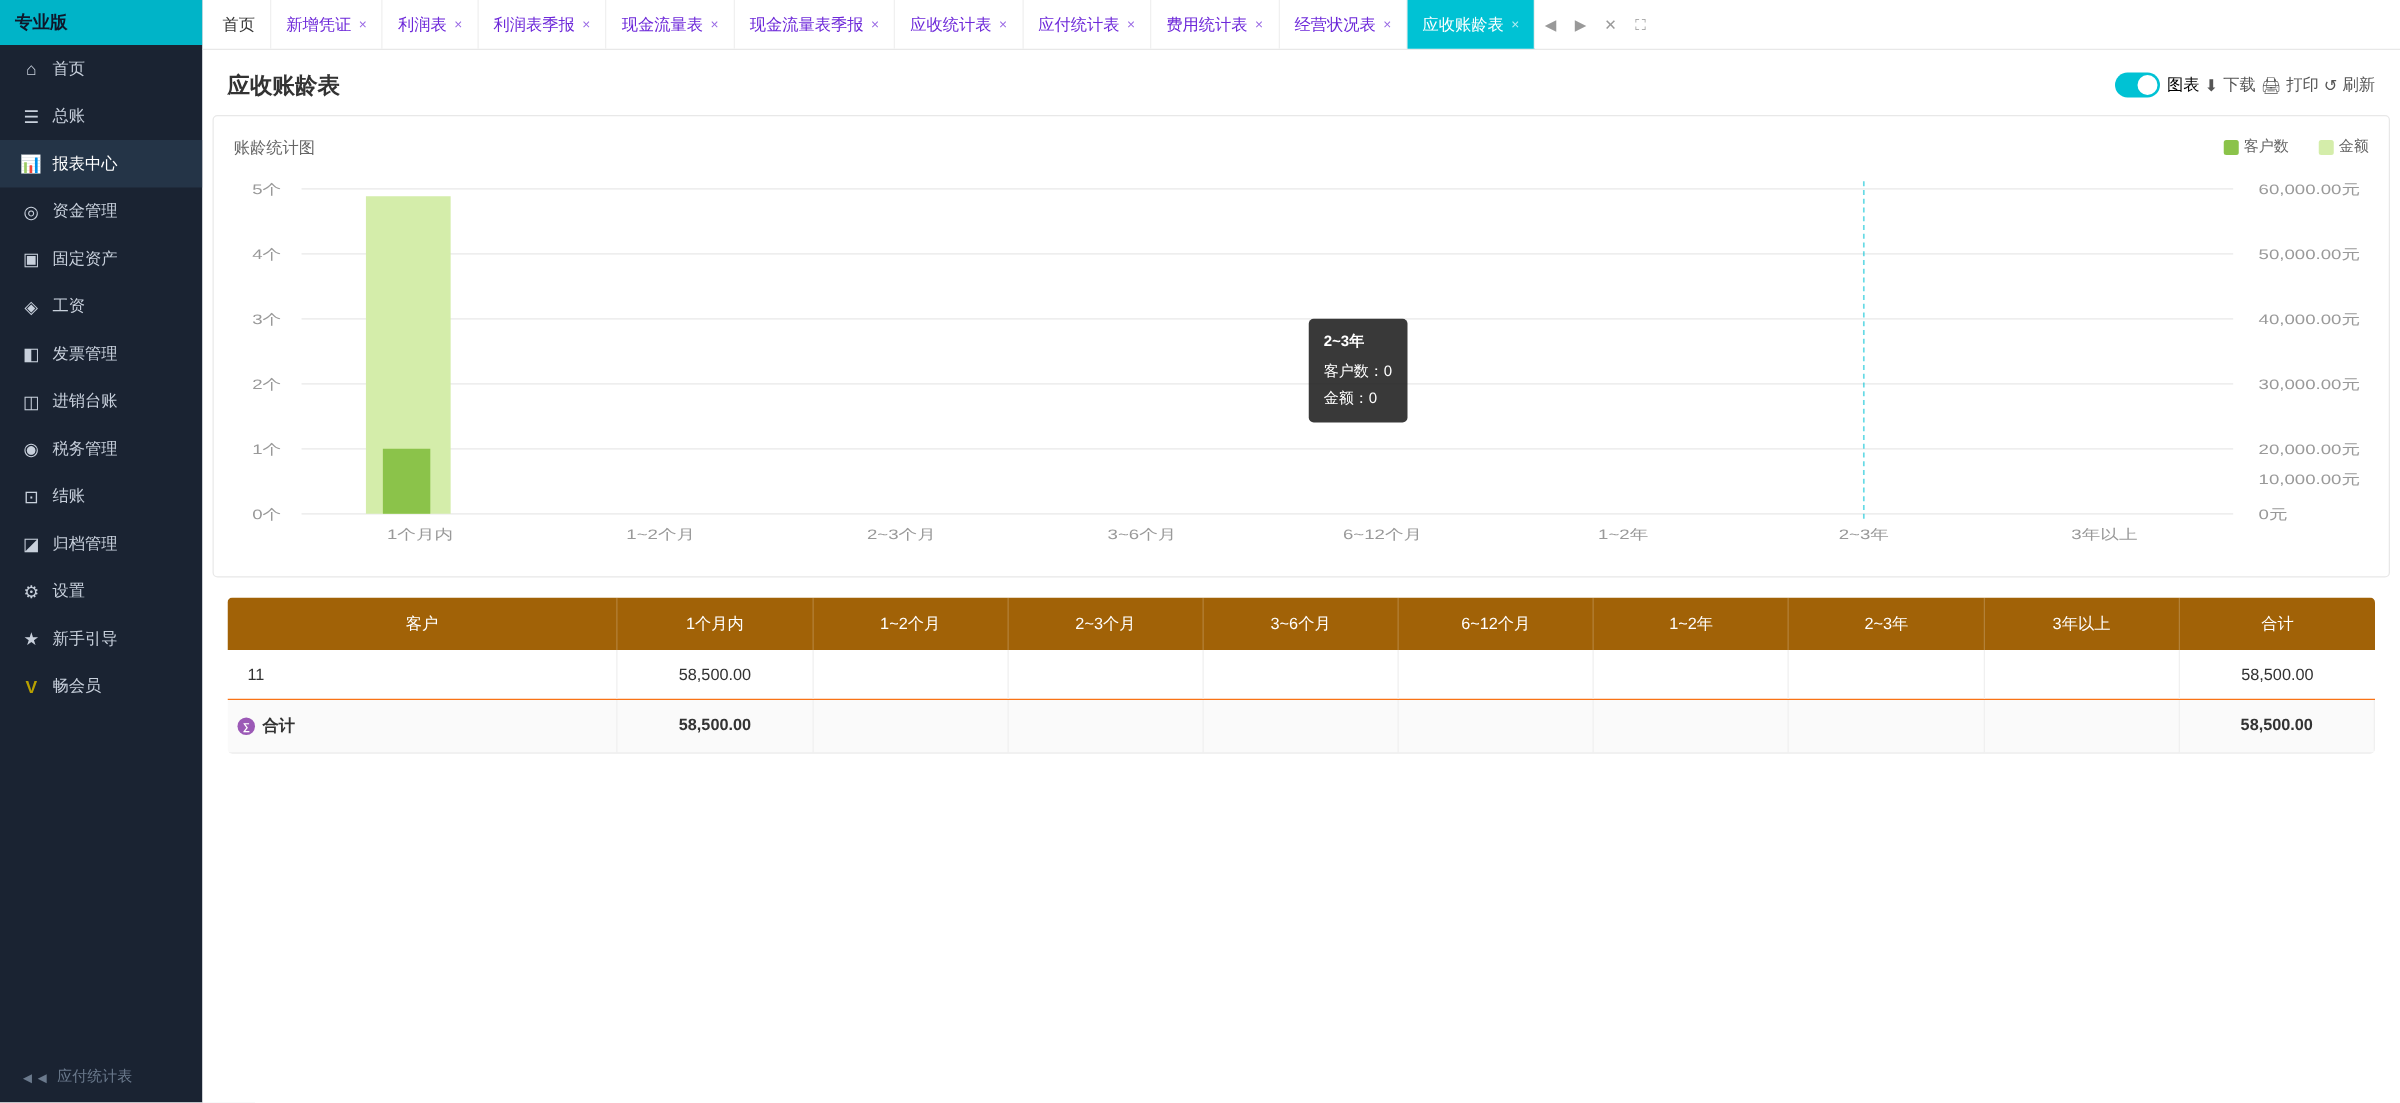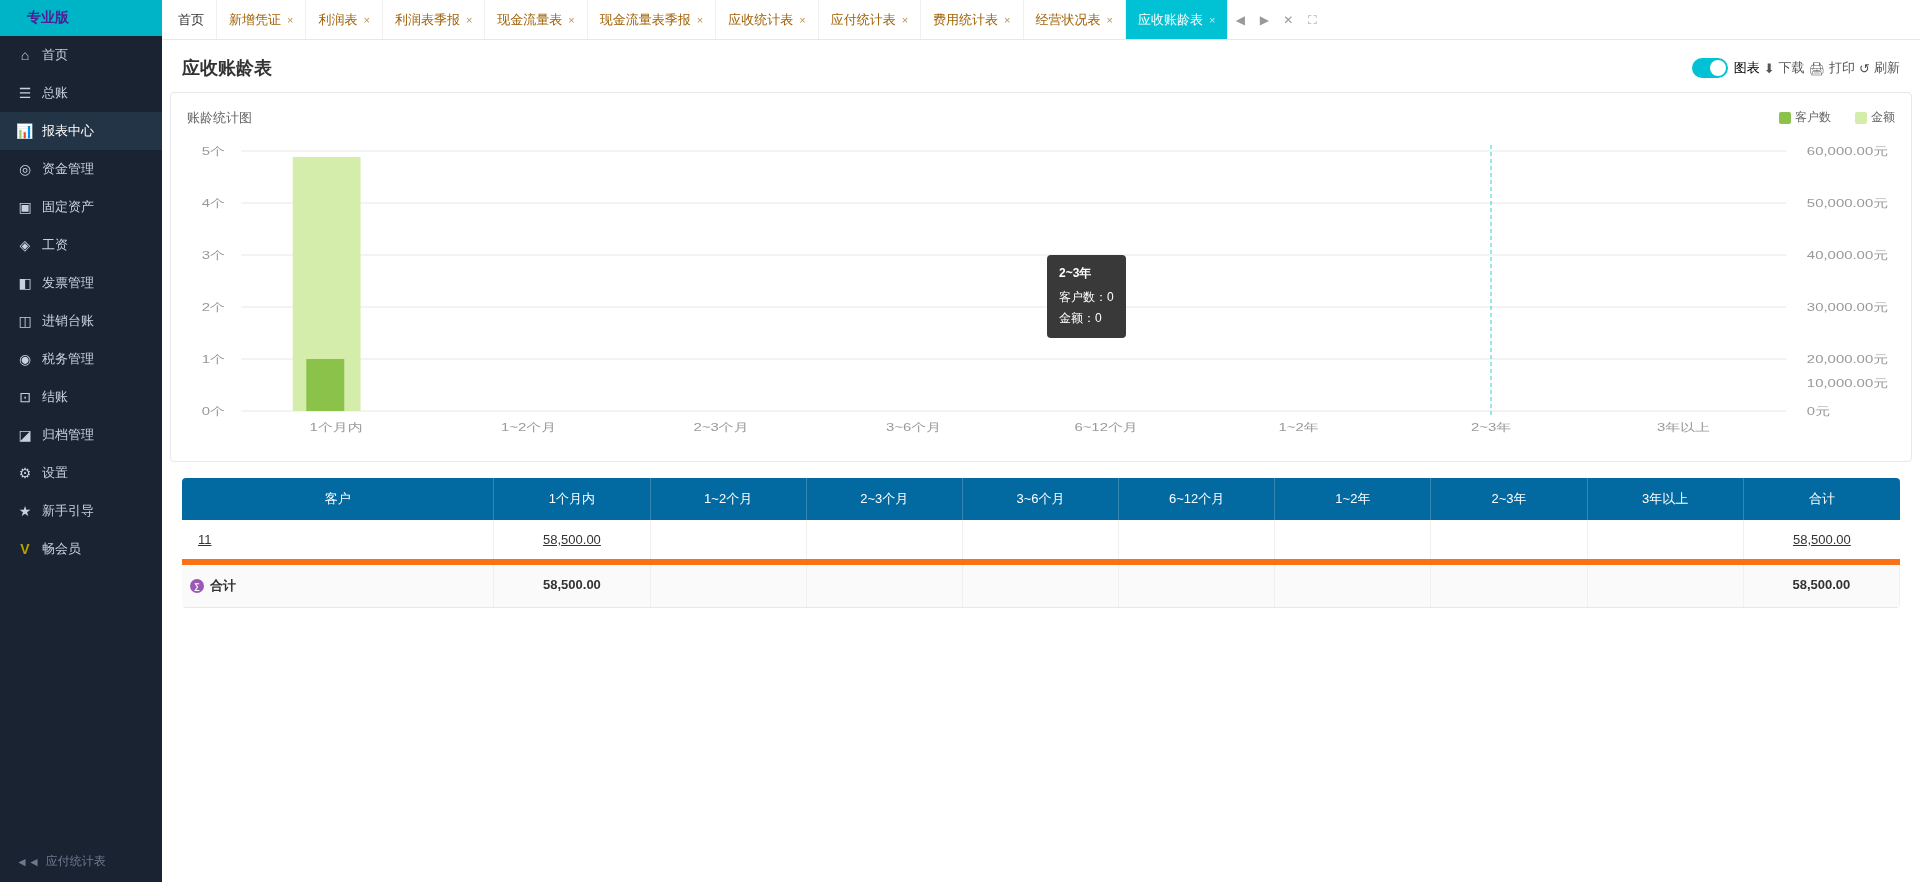--- a/index.html
+++ b/index.html
@@ -13,22 +13,22 @@
       display: flex;
       flex-direction: column;
       flex-shrink: 0;
       height: 100%;
     }
     .sidebar-logo {
       background: #00b4c8;
       height: 36px;
       display: flex;
       align-items: center;
-      padding: 0 27px;
-      color: #4c1d95;
+      padding: 0 12px;
+      color: #0f172a;
       font-size: 14px;
       font-weight: bold;
     }
     .sidebar-item {
       display: flex;
       align-items: center;
       padding: 10px 16px;
       cursor: pointer;
       color: #c8d0dc;
       font-size: 13px;
@@ -68,21 +68,21 @@
       flex-shrink: 0;
     }
     .tab {
       display: flex;
       align-items: center;
       padding: 0 12px;
       height: 40px;
       white-space: nowrap;
       cursor: pointer;
       font-size: 13px;
-      color: #a16207;
+      color: #6d28d9;
       border-right: 1px solid #f0f0f0;
       gap: 4px;
     }
     .tab:first-child { font-size: 13px; color: #333; }
     .tab.active {
       background: #00c2d4;
       color: white;
     }
     .tab .close-btn { font-size: 11px; opacity: 0.7; margin-left: 2px; }
     .tab-nav-btn {
@@ -200,39 +200,38 @@
       line-height: 1.8;
     }
 
     
     .data-table {
       margin: 0 20px;
       border-radius: 4px;
       overflow: hidden;
     }
     .table-header {
-      background: #0369a1;
+      background: #a16207;
       display: grid;
       grid-template-columns: 2fr 1fr 1fr 1fr 1fr 1fr 1fr 1fr 1fr 1fr;
       color: white;
       font-size: 13px;
     }
     .th, .td {
       padding: 12px 8px;
       text-align: center;
       border-right: 1px solid rgba(255,255,255,0.2);
     }
     .th:last-child, .td:last-child { border-right: none; }
     .table-row {
       display: grid;
       grid-template-columns: 2fr 1fr 1fr 1fr 1fr 1fr 1fr 1fr 1fr 1fr;
-      border-bottom: 6px solid #f97316;
+      border-bottom: 1px solid #f97316;
       font-size: 13px;
       color: #333;
-      text-decoration: underline;
     }
     .table-row .td {
       border-right: 1px solid #f0f0f0;
       color: #333;
     }
     .table-row .td:last-child { border-right: none; }
     .table-footer {
       display: grid;
       grid-template-columns: 2fr 1fr 1fr 1fr 1fr 1fr 1fr 1fr 1fr 1fr;
       border-bottom: 1px solid #e8e8e8;

